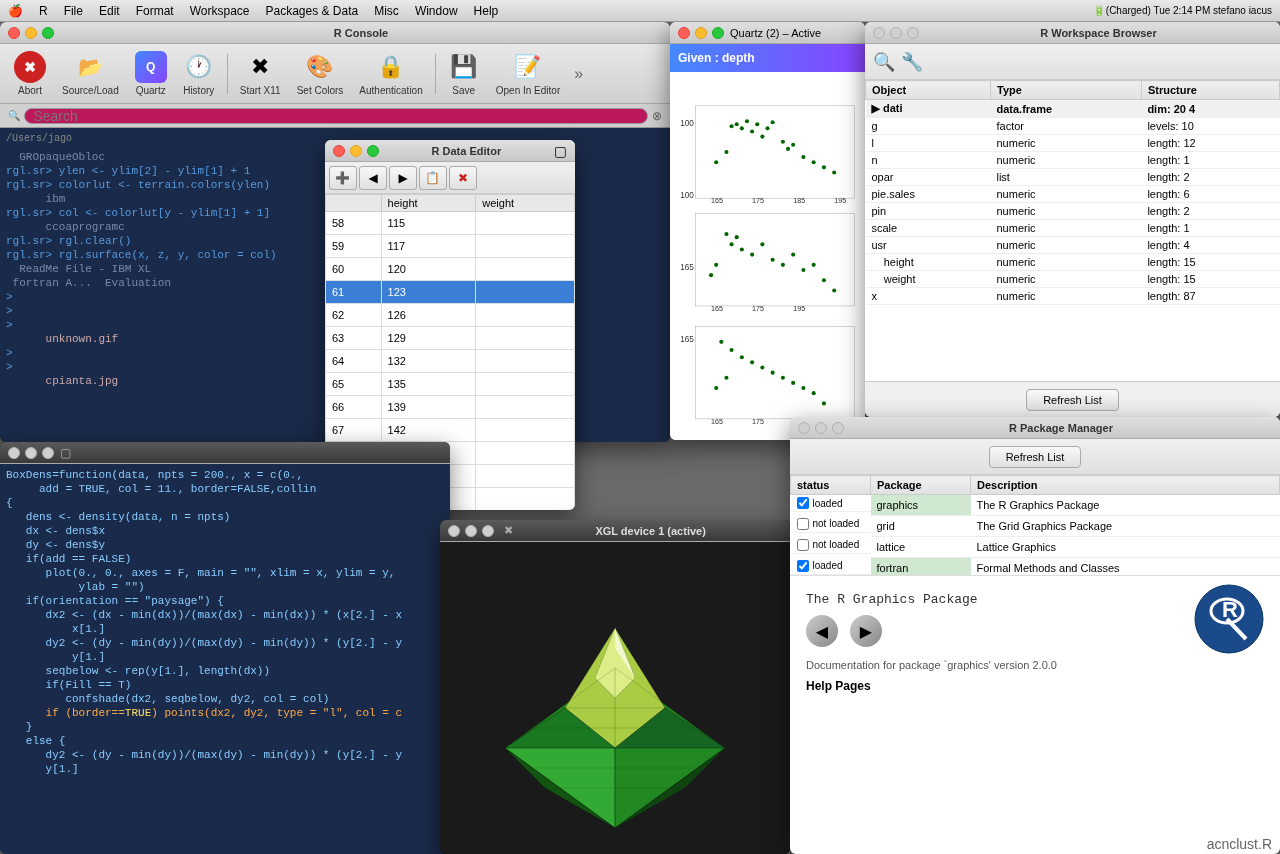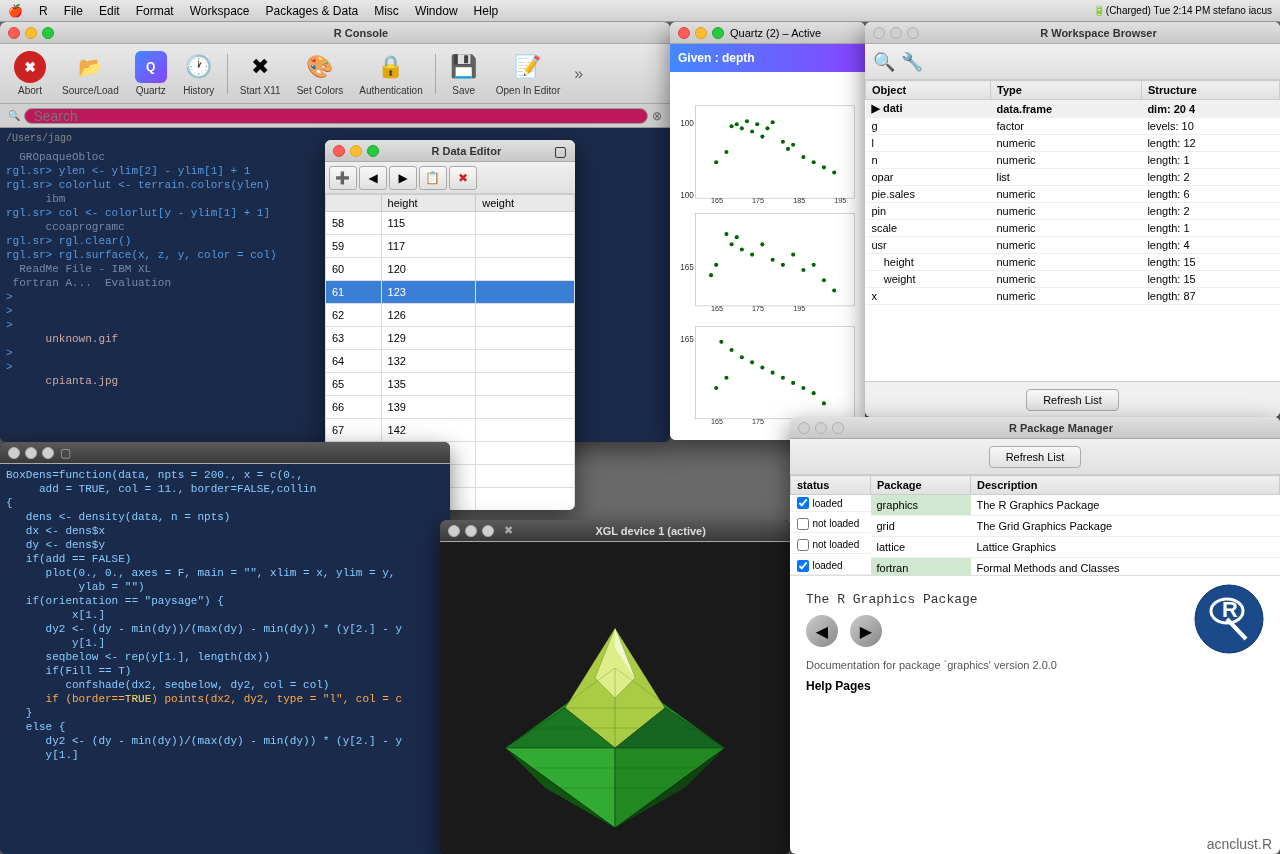--- a/index.html
+++ b/index.html
@@ -760,20 +760,21 @@
     <div class="console-line code">BoxDens=function(data, npts = 200., x = c(0.,</div>
     <div class="console-line code">     add = TRUE, col = 11., border=FALSE,collin</div>
     <div class="console-line code">{</div>
     <div class="console-line code">   dens &lt;- density(data, n = npts)</div>
     <div class="console-line code">   dx &lt;- dens$x</div>
     <div class="console-line code">   dy &lt;- dens$y</div>
     <div class="console-line code">   if(add == FALSE)</div>
     <div class="console-line code">      plot(0., 0., axes = F, main = "", xlim = x, ylim = y,</div>
     <div class="console-line code">           ylab = "")</div>
     <div class="console-line code">   if(orientation == "paysage") {</div>
+    <div class="console-line code">      dx2 &lt;- (dx - min(dx))/(max(dx) - min(dx)) * (x[2.] - x</div>
     <div class="console-line code">          x[1.]</div>
     <div class="console-line code">      dy2 &lt;- (dy - min(dy))/(max(dy) - min(dy)) * (y[2.] - y</div>
     <div class="console-line code">          y[1.]</div>
     <div class="console-line code">      seqbelow &lt;- rep(y[1.], length(dx))</div>
     <div class="console-line code">      if(Fill == T)</div>
     <div class="console-line code">         confshade(dx2, seqbelow, dy2, col = col)</div>
     <div class="console-line" style="color:#ffaa44;">      if (border==<span style="color:#ffdd66;">TRUE</span>) points(dx2, dy2, type = "l", col = c</div>
     <div class="console-line code">   }</div>
     <div class="console-line code">   else {</div>
     <div class="console-line code">      dy2 &lt;- (dy - min(dy))/(max(dy) - min(dy)) * (y[2.] - y</div>

